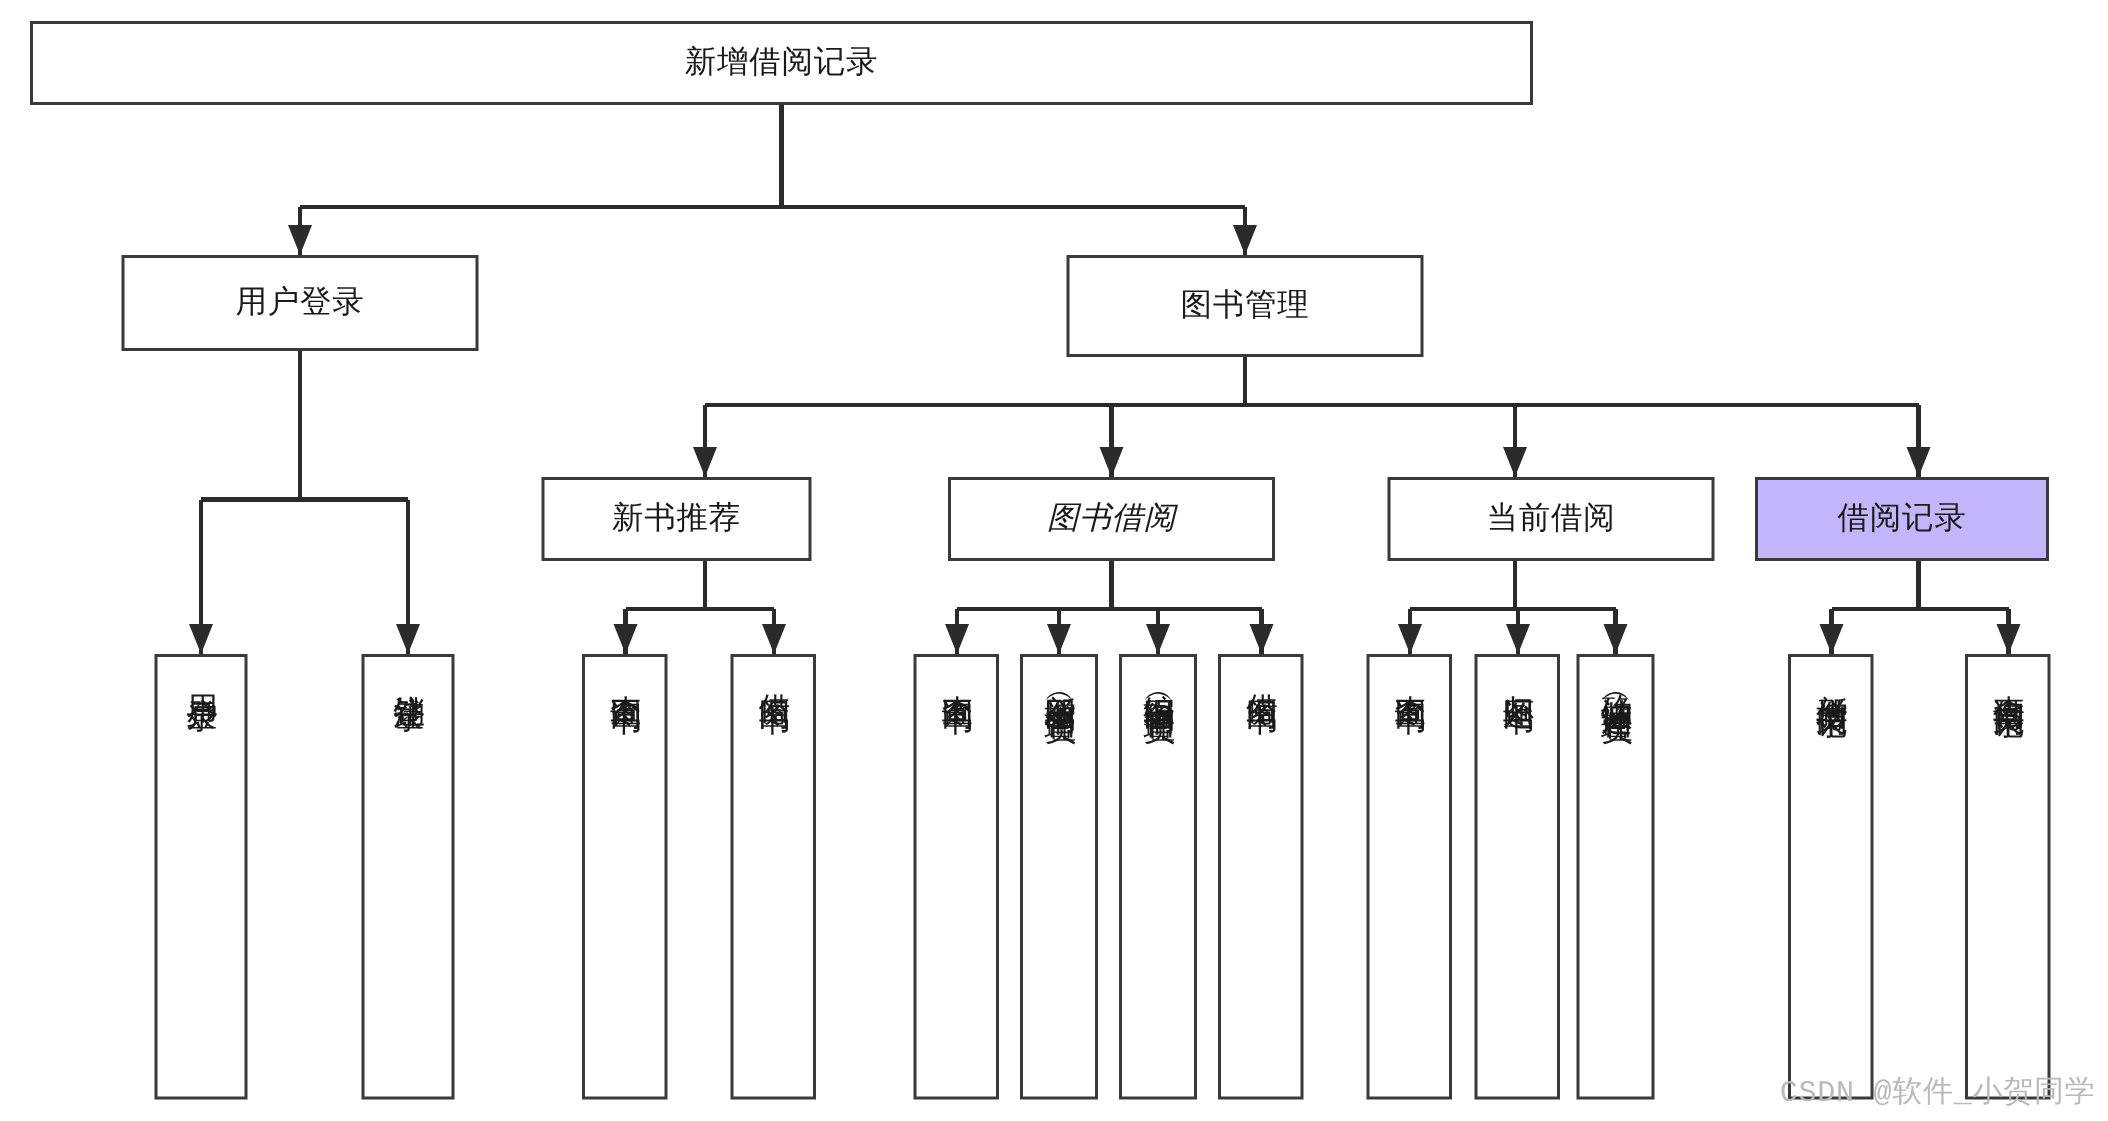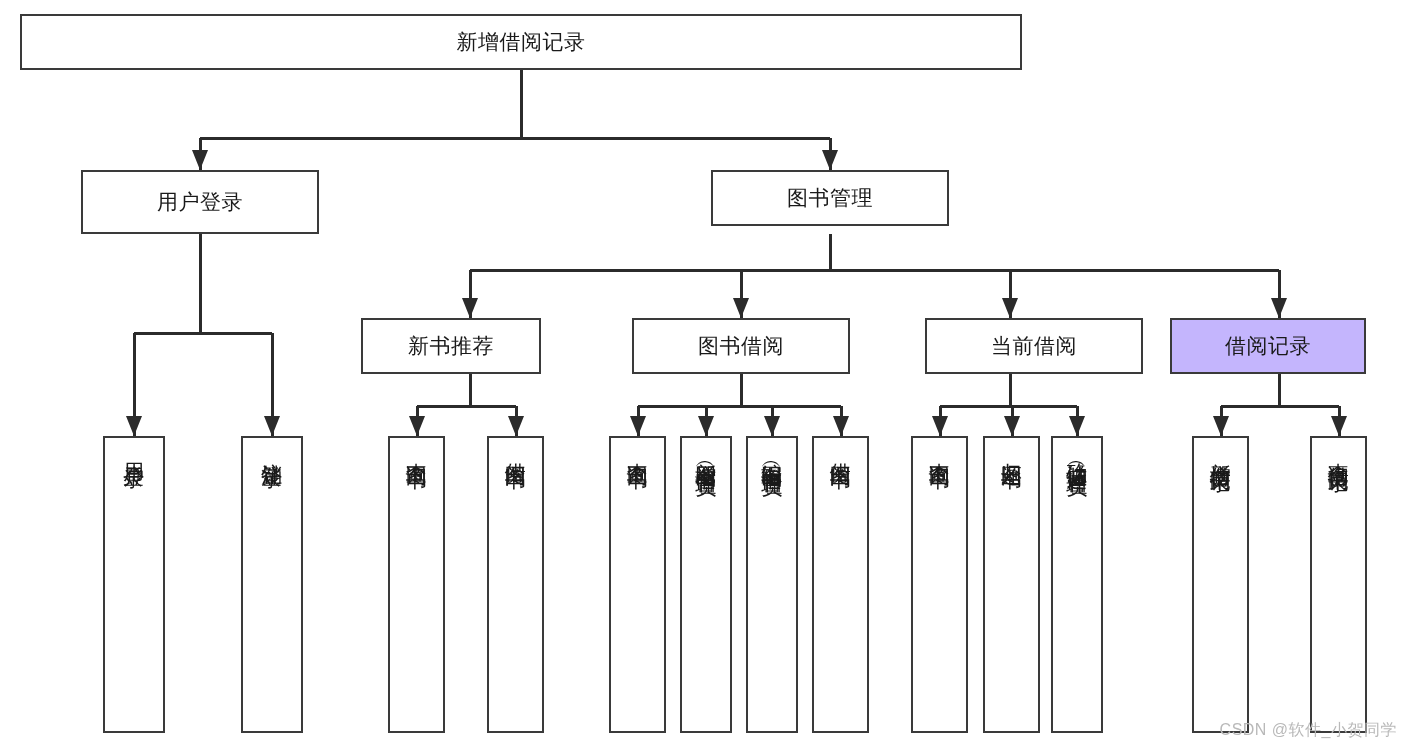--- a/index.html
+++ b/index.html
@@ -54,25 +54,26 @@
     font-size: 21px;
     line-height: 1.32;
     letter-spacing: 2px;
     white-space: nowrap;
     text-align: left;
   }
   #watermark {
     position: absolute;
     right: 8px;
     bottom: 6px;
-    font-size: 16px;
+    font-size: 20px;
     color: #b9b9b9;
     letter-spacing: 0.5px;
     z-index: 5;
     white-space: nowrap;
+    font-family: Liberation Mono, monospace;
   }
 </style>
 </head>
 <body>
 
 <div id="diagram-root">
 
   <svg id="edge-layer" viewBox="0 0 1405 747">
       <line x1="521" y1="70" x2="521" y2="138" stroke="#2b2b2b" stroke-width="3" shape-rendering="crispEdges"></line>
       <line x1="200" y1="138" x2="830" y2="138" stroke="#2b2b2b" stroke-width="3" shape-rendering="crispEdges"></line>
@@ -128,27 +129,27 @@
       <polygon points="1331,416 1347,416 1339,436" fill="#2b2b2b"></polygon>
     </svg>
 
   <div id="node-layer">
       <div class="node" style="left: 20px; top: 14px; width: 1002px; height: 56px; border-color: rgb(58, 58, 58); background: rgb(255, 255, 255);">
         <span class="node-label" style="color: rgb(26, 26, 26);">新增借阅记录</span>
       </div>
       <div class="node" style="left: 81px; top: 170px; width: 238px; height: 64px; border-color: rgb(58, 58, 58); background: rgb(255, 255, 255);">
         <span class="node-label" style="color: rgb(26, 26, 26);">用户登录</span>
       </div>
-      <div class="node" style="left: 711px; top: 170px; width: 238px; height: 56px; border-color: rgb(58, 58, 58); background: rgb(255, 255, 255);">
+      <div class="node" style="left: 711px; top: 170px; width: 238px; height: 68px; border-color: rgb(58, 58, 58); background: rgb(255, 255, 255);">
         <span class="node-label" style="color: rgb(26, 26, 26);">图书管理</span>
       </div>
       <div class="node" style="left: 361px; top: 318px; width: 180px; height: 56px; border-color: rgb(58, 58, 58); background: rgb(255, 255, 255);">
         <span class="node-label" style="color: rgb(26, 26, 26);">新书推荐</span>
       </div>
-      <div class="node" style="left: 632px; top: 318px; width: 218px; height: 56px; border-color: rgb(58, 58, 58); background: rgb(255, 255, 255);">
+      <div class="node" style="left: 632px; top: 318px; width: 218px; height: 56px; border-color: rgb(58, 58, 58); background: rgb(255, 255, 255); font-style: italic;">
         <span class="node-label" style="color: rgb(26, 26, 26);">图书借阅</span>
       </div>
       <div class="node" style="left: 901px; top: 318px; width: 218px; height: 56px; border-color: rgb(58, 58, 58); background: rgb(255, 255, 255); margin-left: 24px;">
         <span class="node-label" style="color: rgb(26, 26, 26);">当前借阅</span>
       </div>
       <div class="node" style="left: 1170px; top: 318px; width: 196px; height: 56px; border-color: rgb(58, 58, 58); background: #c4b5fd;">
         <span class="node-label" style="color: rgb(26, 26, 26);">借阅记录</span>
       </div>
       <div class="node leaf" style="left: 103px; top: 436px; width: 62px; height: 297px; border-color: rgb(58, 58, 58); background: rgb(255, 255, 255);">
         <span class="node-label" style="color: rgb(26, 26, 26);">用户登录</span>

